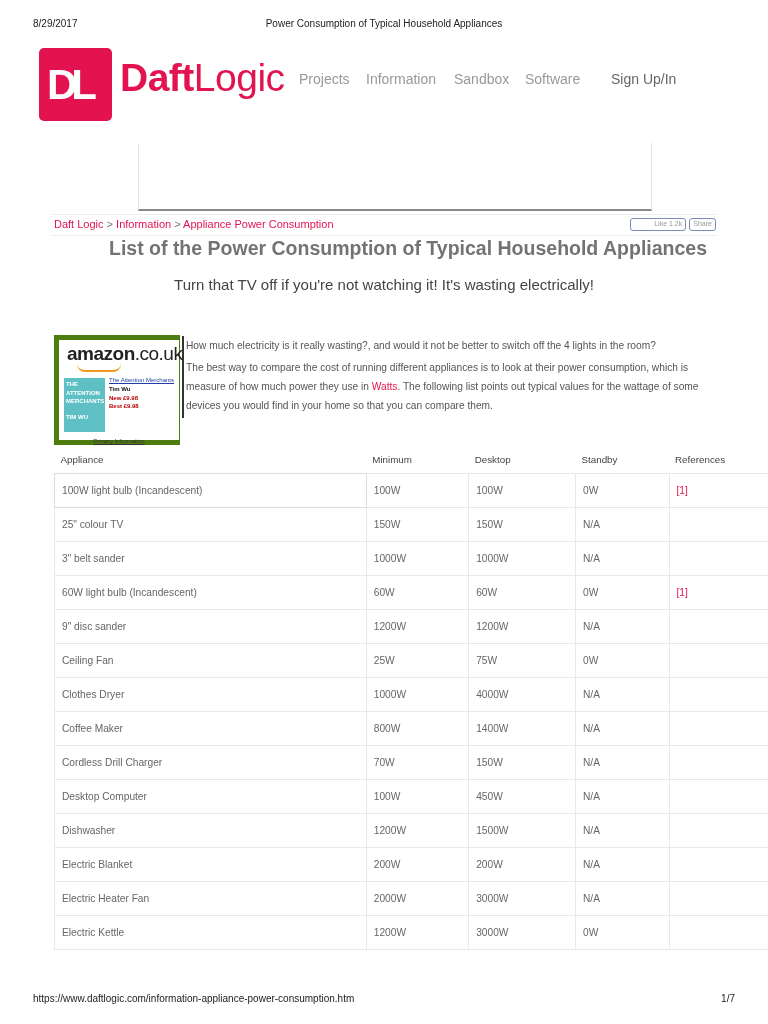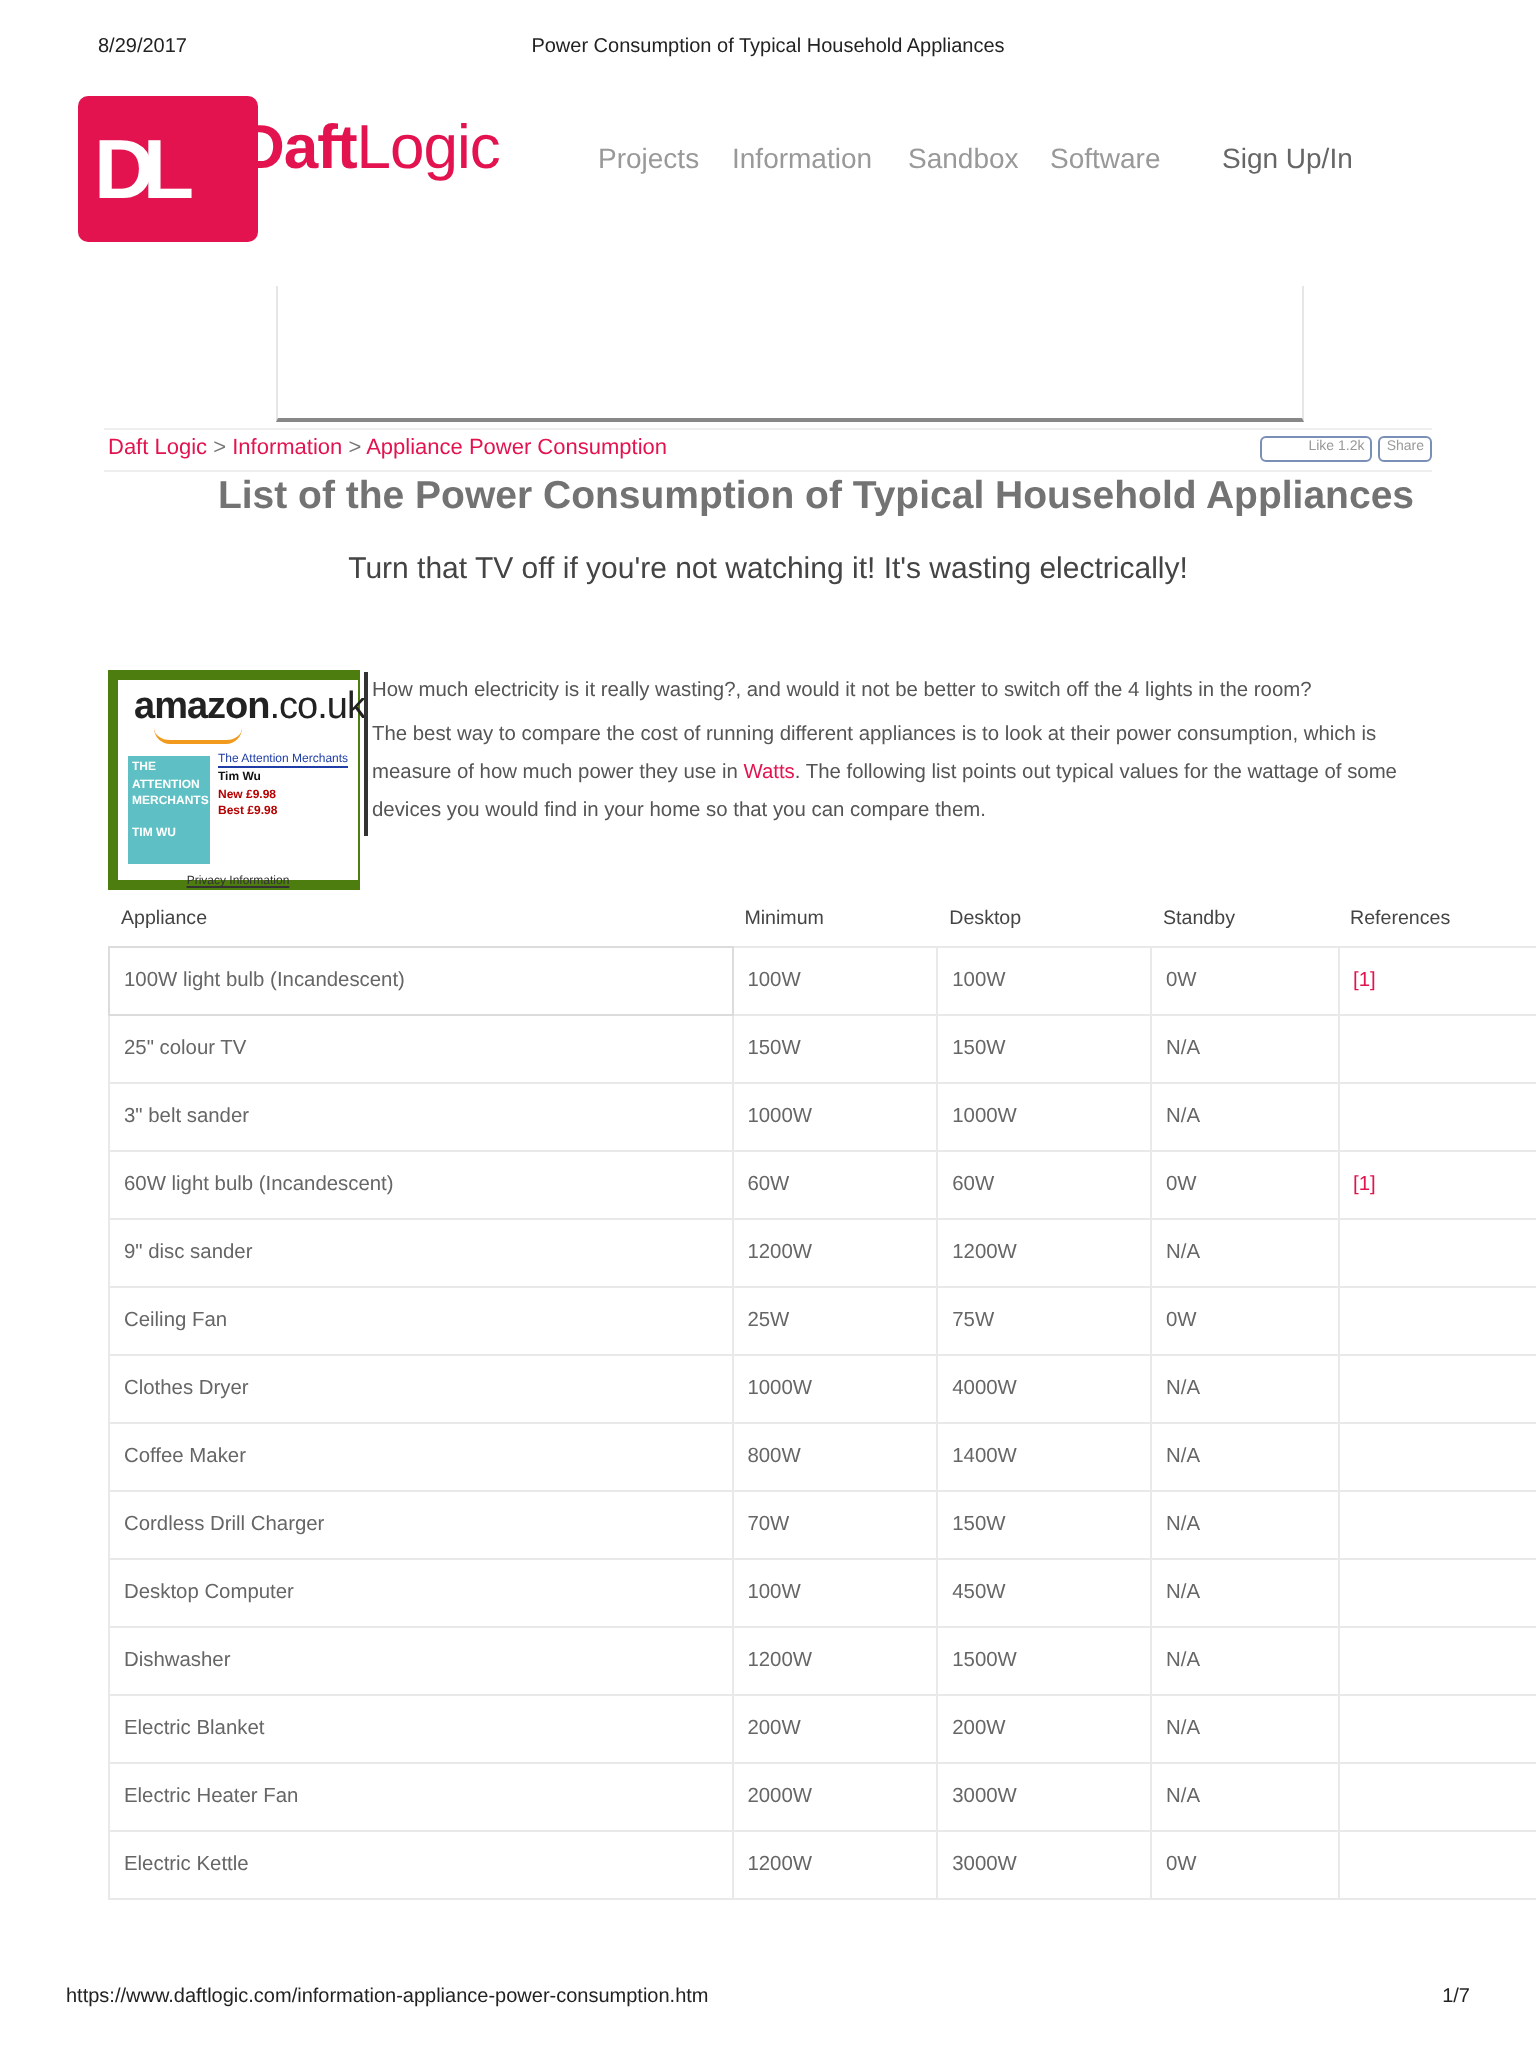--- a/index.html
+++ b/index.html
@@ -1,25 +1,25 @@
 <!DOCTYPE html>
 <html><head>
 <meta charset="utf-8">
 <style>
   * { box-sizing: border-box; margin: 0; padding: 0; }
   html, body { width: 768px; height: 1024px; background: #fff; overflow: hidden; }
   body { font-family: "Liberation Sans", sans-serif; color: #555; position: relative; }
 
   .print-header { position: absolute; top: 18px; left: 33px; right: 33px; height: 14px; font-size: 10px; color: #222; }
-  .print-header .date { position: absolute; left: 16px; top: 0; text-align: right; }
+  .print-header .date { position: absolute; left: 0; top: 0; text-align: right; }
   .print-header .title { position: absolute; left: 0; right: 0; text-align: center; top: 0; }
 
-  .logo-box { position: absolute; left: 39px; top: 48px; width: 90px; height: 73px; background: #e2134f; border-radius: 5px; }
+  .logo-box { position: absolute; left: 39px; top: 48px; width: 73px; height: 73px; background: #e2134f; border-radius: 5px; }
   .logo-box .dl { position: absolute; left: 8px; top: 13px; color: #fff; font-weight: bold; font-size: 42px; letter-spacing: -6px; font-family: "Liberation Sans", sans-serif; }
-  .brand { position: absolute; left: 120px; top: 56px; font-size: 31px; color: #e2134f; font-family: "Liberation Sans", sans-serif; letter-spacing: -0.5px; }
+  .brand { position: absolute; left: 120px; top: 56px; font-size: 39px; color: #e2134f; font-family: "Liberation Sans", sans-serif; letter-spacing: -0.5px; }
   .brand b { font-weight: bold; }
 
   .nav { position: absolute; top: 71px; left: 299px; font-size: 14px; color: #999; }
   .nav span { position: absolute; white-space: nowrap; }
   .nav .signup { color: #666; font-size: 14px; }
 
   .ad-frame { position: absolute; left: 138px; top: 143px; width: 514px; height: 68px; border-left: 1px solid #e6e6e6; border-right: 1px solid #e6e6e6; border-bottom: 2px solid #888; }
 
   .breadcrumb-bar { position: absolute; left: 52px; top: 214px; width: 664px; height: 22px; border-top: 1px solid #eee; border-bottom: 1px solid #eee; font-size: 11px; }
   .breadcrumb { position: absolute; left: 2px; top: 3px; color: #e2134f; }

